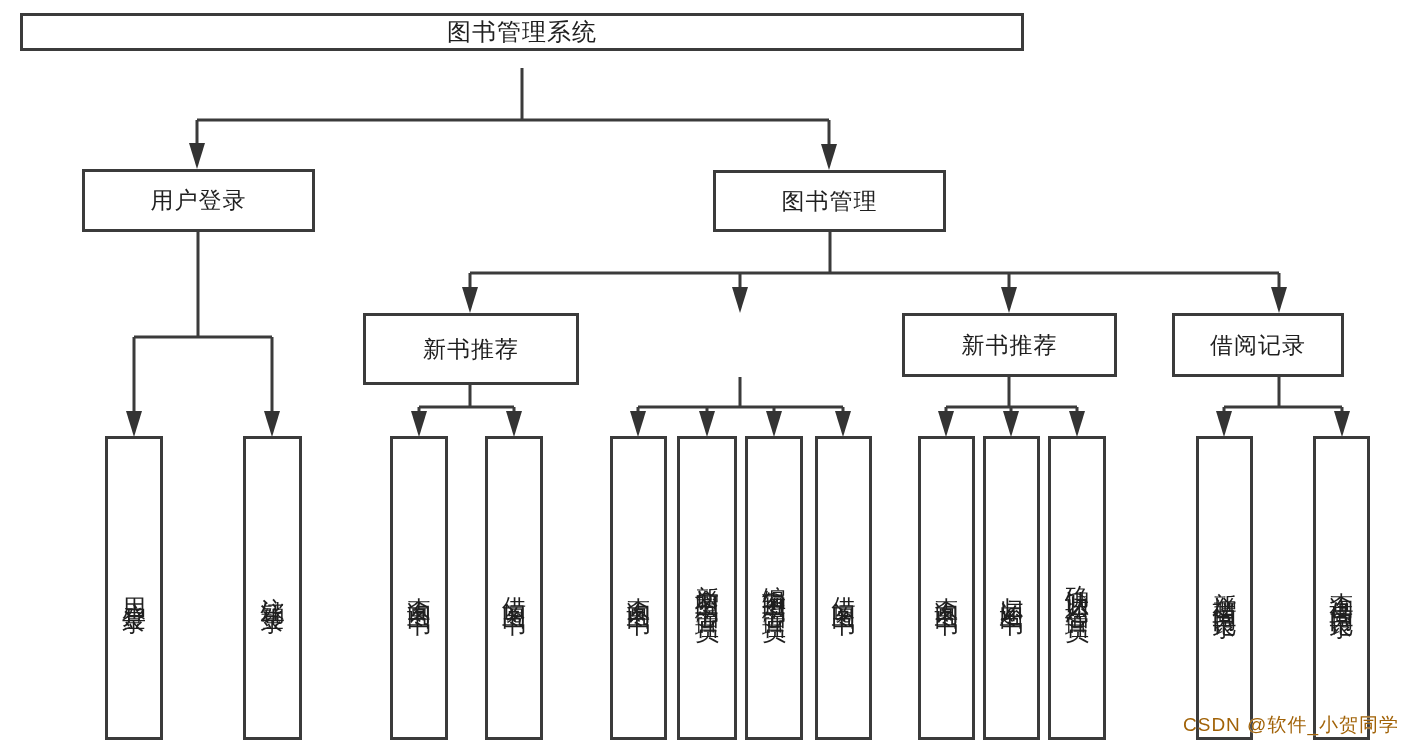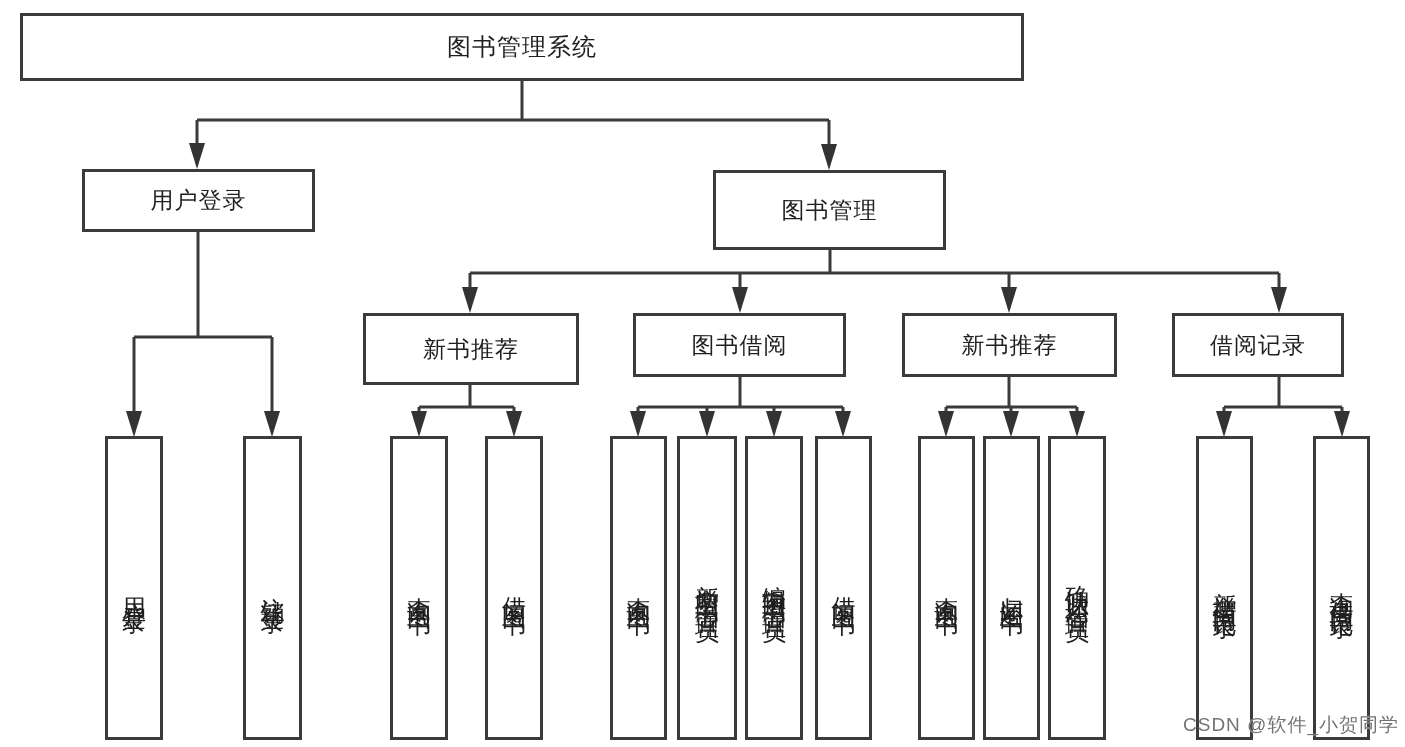--- a/index.html
+++ b/index.html
@@ -26,21 +26,21 @@
     text-orientation:mixed;
     font-size:24px;
     letter-spacing:5px;
     line-height:1;
     white-space:nowrap;
   }
   .watermark{
     position:absolute;
     left:1183px;top:712px;
     font-size:19px;
-    color:#737373;
+    color:#a16207;
     letter-spacing:1px;
     white-space:nowrap;
     text-shadow:0 0 1px #ffffff;
   }
 </style>
 </head>
 <body>
 
 <div class="diagram">
 
@@ -76,36 +76,33 @@
       <polygon points="774,437 766,411 782,411"></polygon>
       <polygon points="843,437 835,411 851,411"></polygon>
       <polygon points="946,437 938,411 954,411"></polygon>
       <polygon points="1011,437 1003,411 1019,411"></polygon>
       <polygon points="1077,437 1069,411 1085,411"></polygon>
       <polygon points="1224,437 1216,411 1232,411"></polygon>
       <polygon points="1342,437 1334,411 1350,411"></polygon>
     </g>
   </svg>
 
-  <div class="box hbox root" style="left:20px;top:13px;width:1004px;height:68px">
+  <div class="box hbox root" style="left:20px;top:13px;width:1004px;height:38px">
     <span>图书管理系统</span>
   </div>
 
   <div class="box hbox" style="left:82px;top:169px;width:233px;height:63px">
     <span>用户登录</span>
   </div>
-  <div class="box hbox" style="left:713px;top:170px;width:233px;height:80px">
+  <div class="box hbox" style="left:713px;top:170px;width:233px;height:62px">
     <span>图书管理</span>
   </div>
 
   <div class="box hbox" style="left:363px;top:313px;width:216px;height:72px">
     <span>新书推荐</span>
-  </div>
-  <div class="box hbox" style="left:633px;top:313px;width:213px;height:64px">
-    <span>图书借阅</span>
   </div>
   <div class="box hbox" style="left:902px;top:313px;width:215px;height:64px">
     <span>新书推荐</span>
   </div>
   <div class="box hbox" style="left:1172px;top:313px;width:172px;height:64px">
     <span>借阅记录</span>
   </div>
 
   <div class="box vbox" style="left:105px;top:436px;width:58px;height:304px">
     <span class="vtext">用户登录</span>

